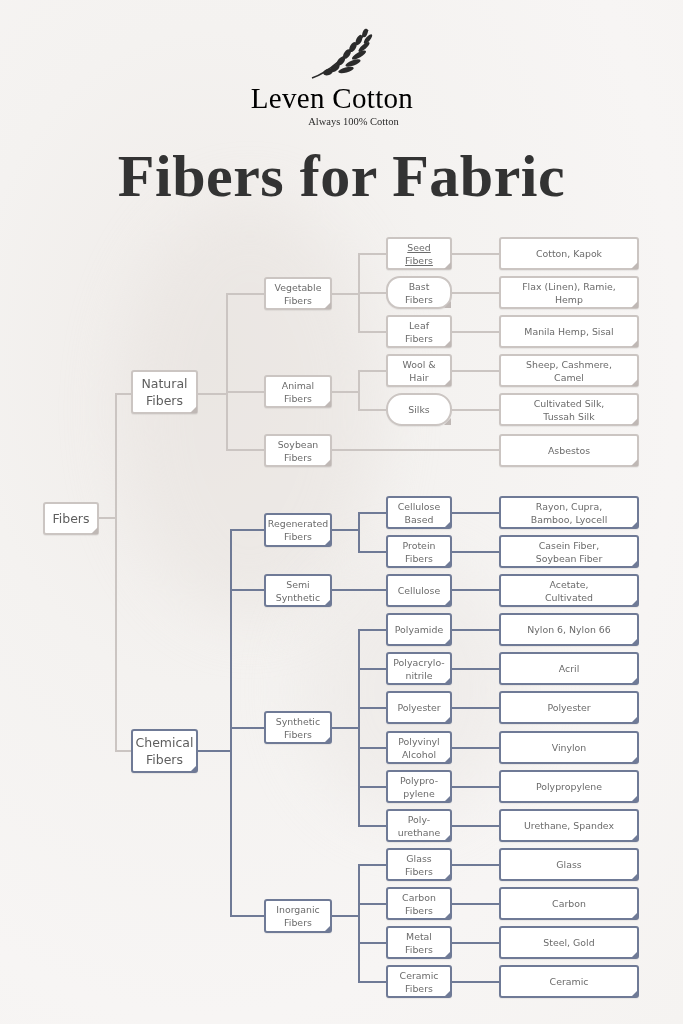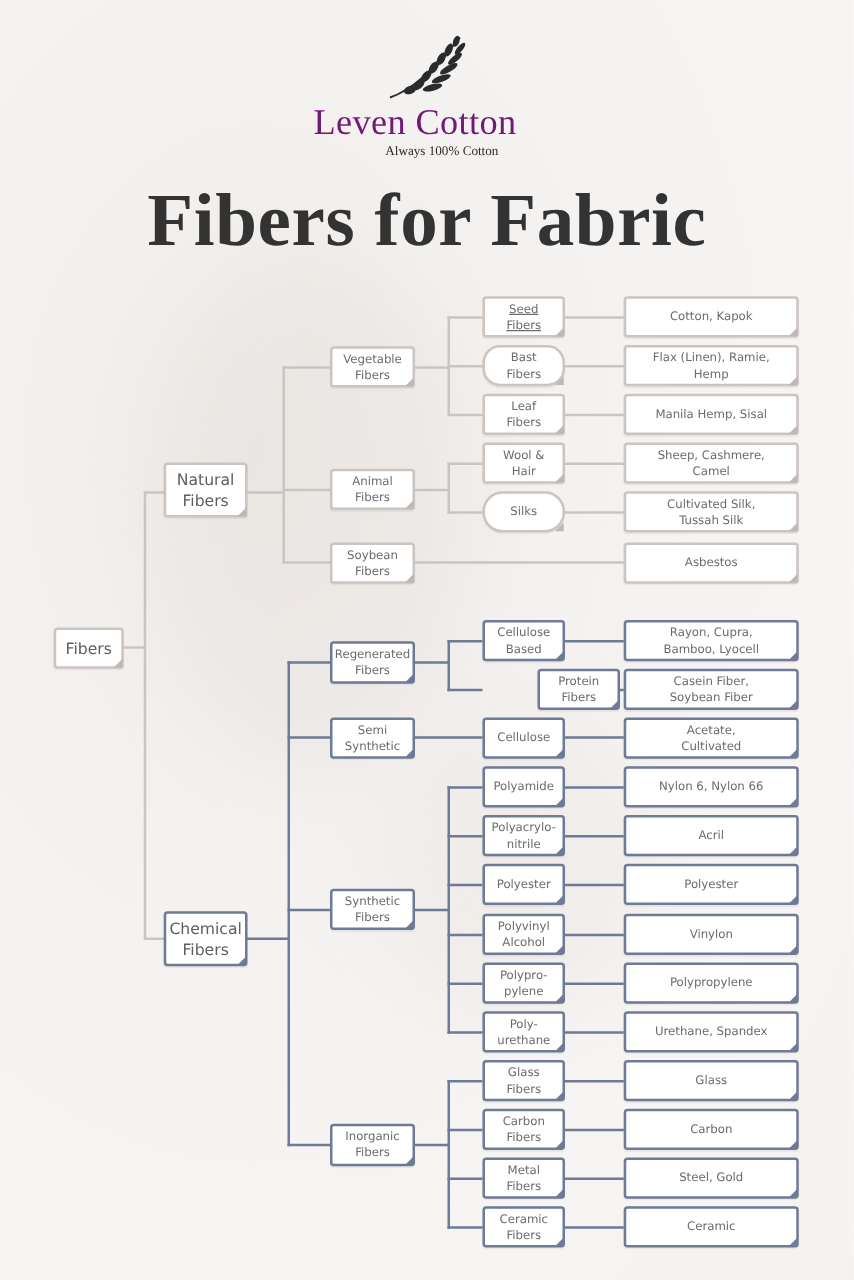--- a/index.html
+++ b/index.html
@@ -1,21 +1,21 @@
 <!DOCTYPE html>
 <html><head>
 <meta charset="utf-8">
 <style>
   html,body{margin:0;padding:0;}
   body{width:683px;height:1024px;position:relative;overflow:hidden;
     background:radial-gradient(ellipse at 30% 35%,#efebe8 0%,#f4f2f0 35%,#f7f5f4 70%,#f5f3f1 100%);
     font-family:"DejaVu Sans","Liberation Sans",sans-serif;}
   .bgblob{position:absolute;border-radius:50%;filter:blur(30px);opacity:.45;}
   .brand{position:absolute;top:82px;left:0;width:664px;text-align:center;
-    font-family:"Liberation Serif","DejaVu Serif",serif;font-size:29px;color:#701a75;letter-spacing:.3px;}
+    font-family:"Liberation Serif","DejaVu Serif",serif;font-size:29px;color:#000000;letter-spacing:.3px;}
   .tagline{position:absolute;top:116px;left:12px;width:683px;text-align:center;
     font-family:"Liberation Serif","DejaVu Serif",serif;font-size:10.5px;color:#2b2b2b;}
   .title{position:absolute;top:142px;left:0;width:683px;text-align:center;
     font-family:"Liberation Serif","DejaVu Serif",serif;font-weight:bold;font-size:60px;color:#333333;letter-spacing:.5px;}
   .node{position:absolute;box-sizing:border-box;background:#ffffff;border:2px solid;border-radius:3px;
     display:flex;align-items:center;justify-content:center;text-align:center;
     font-size:9.4px;line-height:13px;color:#6b6b6b;white-space:pre-line;box-shadow:0 1px 1px rgba(0,0,0,.06);}
   .node::after{content:"";position:absolute;right:-1px;bottom:-1px;width:0;height:0;
     border-left:7px solid transparent;border-bottom:7px solid var(--c);}
   .nat{border-color:#cbc5c2;--c:#bfb8b5;}
@@ -166,21 +166,21 @@
 Fibers</div>
 <div class="node chem" style="left:264px;top:574px;width:68px;height:33px;">Semi
 Synthetic</div>
 <div class="node chem" style="left:264px;top:711px;width:68px;height:33px;">Synthetic
 Fibers</div>
 <div class="node chem" style="left:264px;top:899px;width:68px;height:34px;">Inorganic
 Fibers</div>
 
 <div class="node chem" style="left:386px;top:496px;width:66px;height:33px;">Cellulose
 Based</div>
-<div class="node chem" style="left:386px;top:535px;width:66px;height:33px;margin-left:44px;">Protein
+<div class="node chem" style="left:386px;top:535px;width:66px;height:33px;">Protein
 Fibers</div>
 <div class="node chem" style="left:386px;top:574px;width:66px;height:33px;">Cellulose</div>
 <div class="node chem" style="left:386px;top:613px;width:66px;height:33px;">Polyamide</div>
 <div class="node chem" style="left:386px;top:652px;width:66px;height:33px;">Polyacrylo-
 nitrile</div>
 <div class="node chem" style="left:386px;top:691px;width:66px;height:33px;">Polyester</div>
 <div class="node chem" style="left:386px;top:731px;width:66px;height:33px;">Polyvinyl
 Alcohol</div>
 <div class="node chem" style="left:386px;top:770px;width:66px;height:33px;">Polypro-
 pylene</div>

